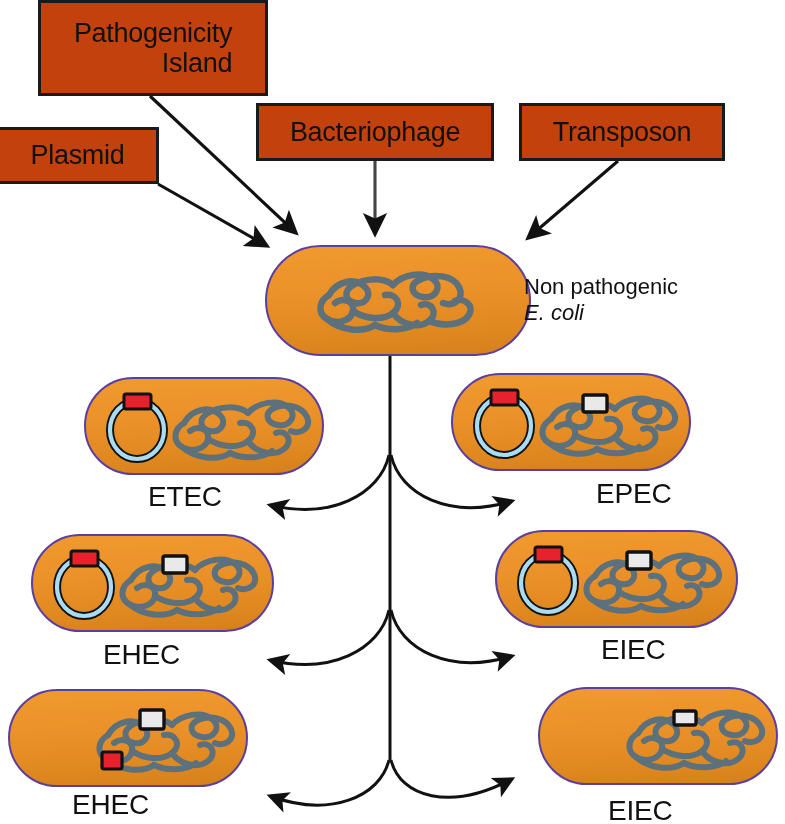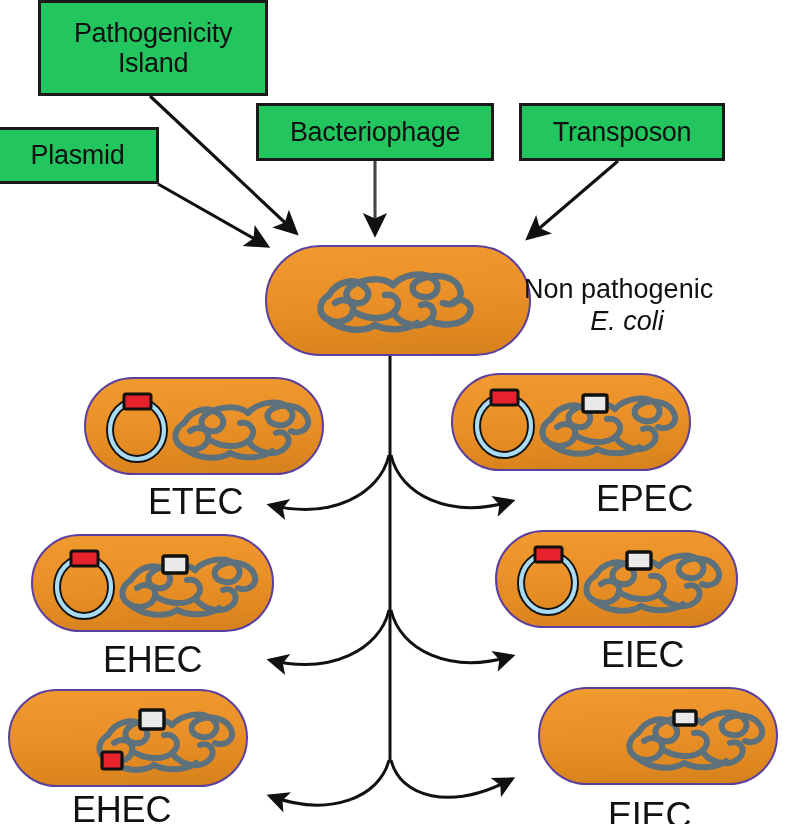--- a/index.html
+++ b/index.html
@@ -24,25 +24,25 @@
     position: absolute;
     left: 0; top: 0;
     width: 785px;
     height: 824px;
   }
   
   .src-box {
     position: absolute;
     box-sizing: border-box;
     border: 3px solid #1a1a1a;
-    background: #22c55e;
+    background: #c2410c;
     display: flex;
     align-items: center;
     justify-content: center;
-    text-align: center;
+    text-align: right;
     color: #111111;
     font-family: "Liberation Sans", sans-serif;
     font-size: 27px;
     line-height: 1.12;
     letter-spacing: -0.3px;
     z-index: 6;
   }
   #box-pai   { left: 38px;  top: 0px;   width: 230px; height: 96px; }
   #box-plasmid { left: -4px; top: 127px; width: 163px; height: 57px; }
   #box-phage { left: 256px; top: 103px; width: 238px; height: 58px; }
@@ -56,42 +56,42 @@
     background: linear-gradient(177deg, #ef9a2f 0%, #eb9129 42%, #e08820 78%, #d4801c 100%);
     z-index: 4;
   }
   .cell-svg { position: absolute; left: 0; top: 0; overflow: visible; }
 
   
   .cell-label {
     position: absolute;
     color: #111111;
     font-family: "Liberation Sans", sans-serif;
-    font-size: 36px;
+    font-size: 28px;
     letter-spacing: -0.2px;
     white-space: nowrap;
     z-index: 7;
   }
   
   #caption-nonpath {
     position: absolute;
     left: 524px;
     top: 274px;
     width: 240px;
     color: #111111;
     font-family: "Liberation Sans", sans-serif;
-    font-size: 27px;
+    font-size: 22px;
     line-height: 1.17;
     text-align: left;
     z-index: 7;
   }
   #caption-nonpath .sp-italic {
     display: block;
     font-style: italic;
-    text-align: center;
+    text-align: left;
     padding-right: 34px;
   }
 </style>
 </head>
 <body>
 
 <div id="stage">
 
   <div class="src-box" id="box-pai">
     <span><span>Pathogenicity</span><br><span>Island</span></span>

